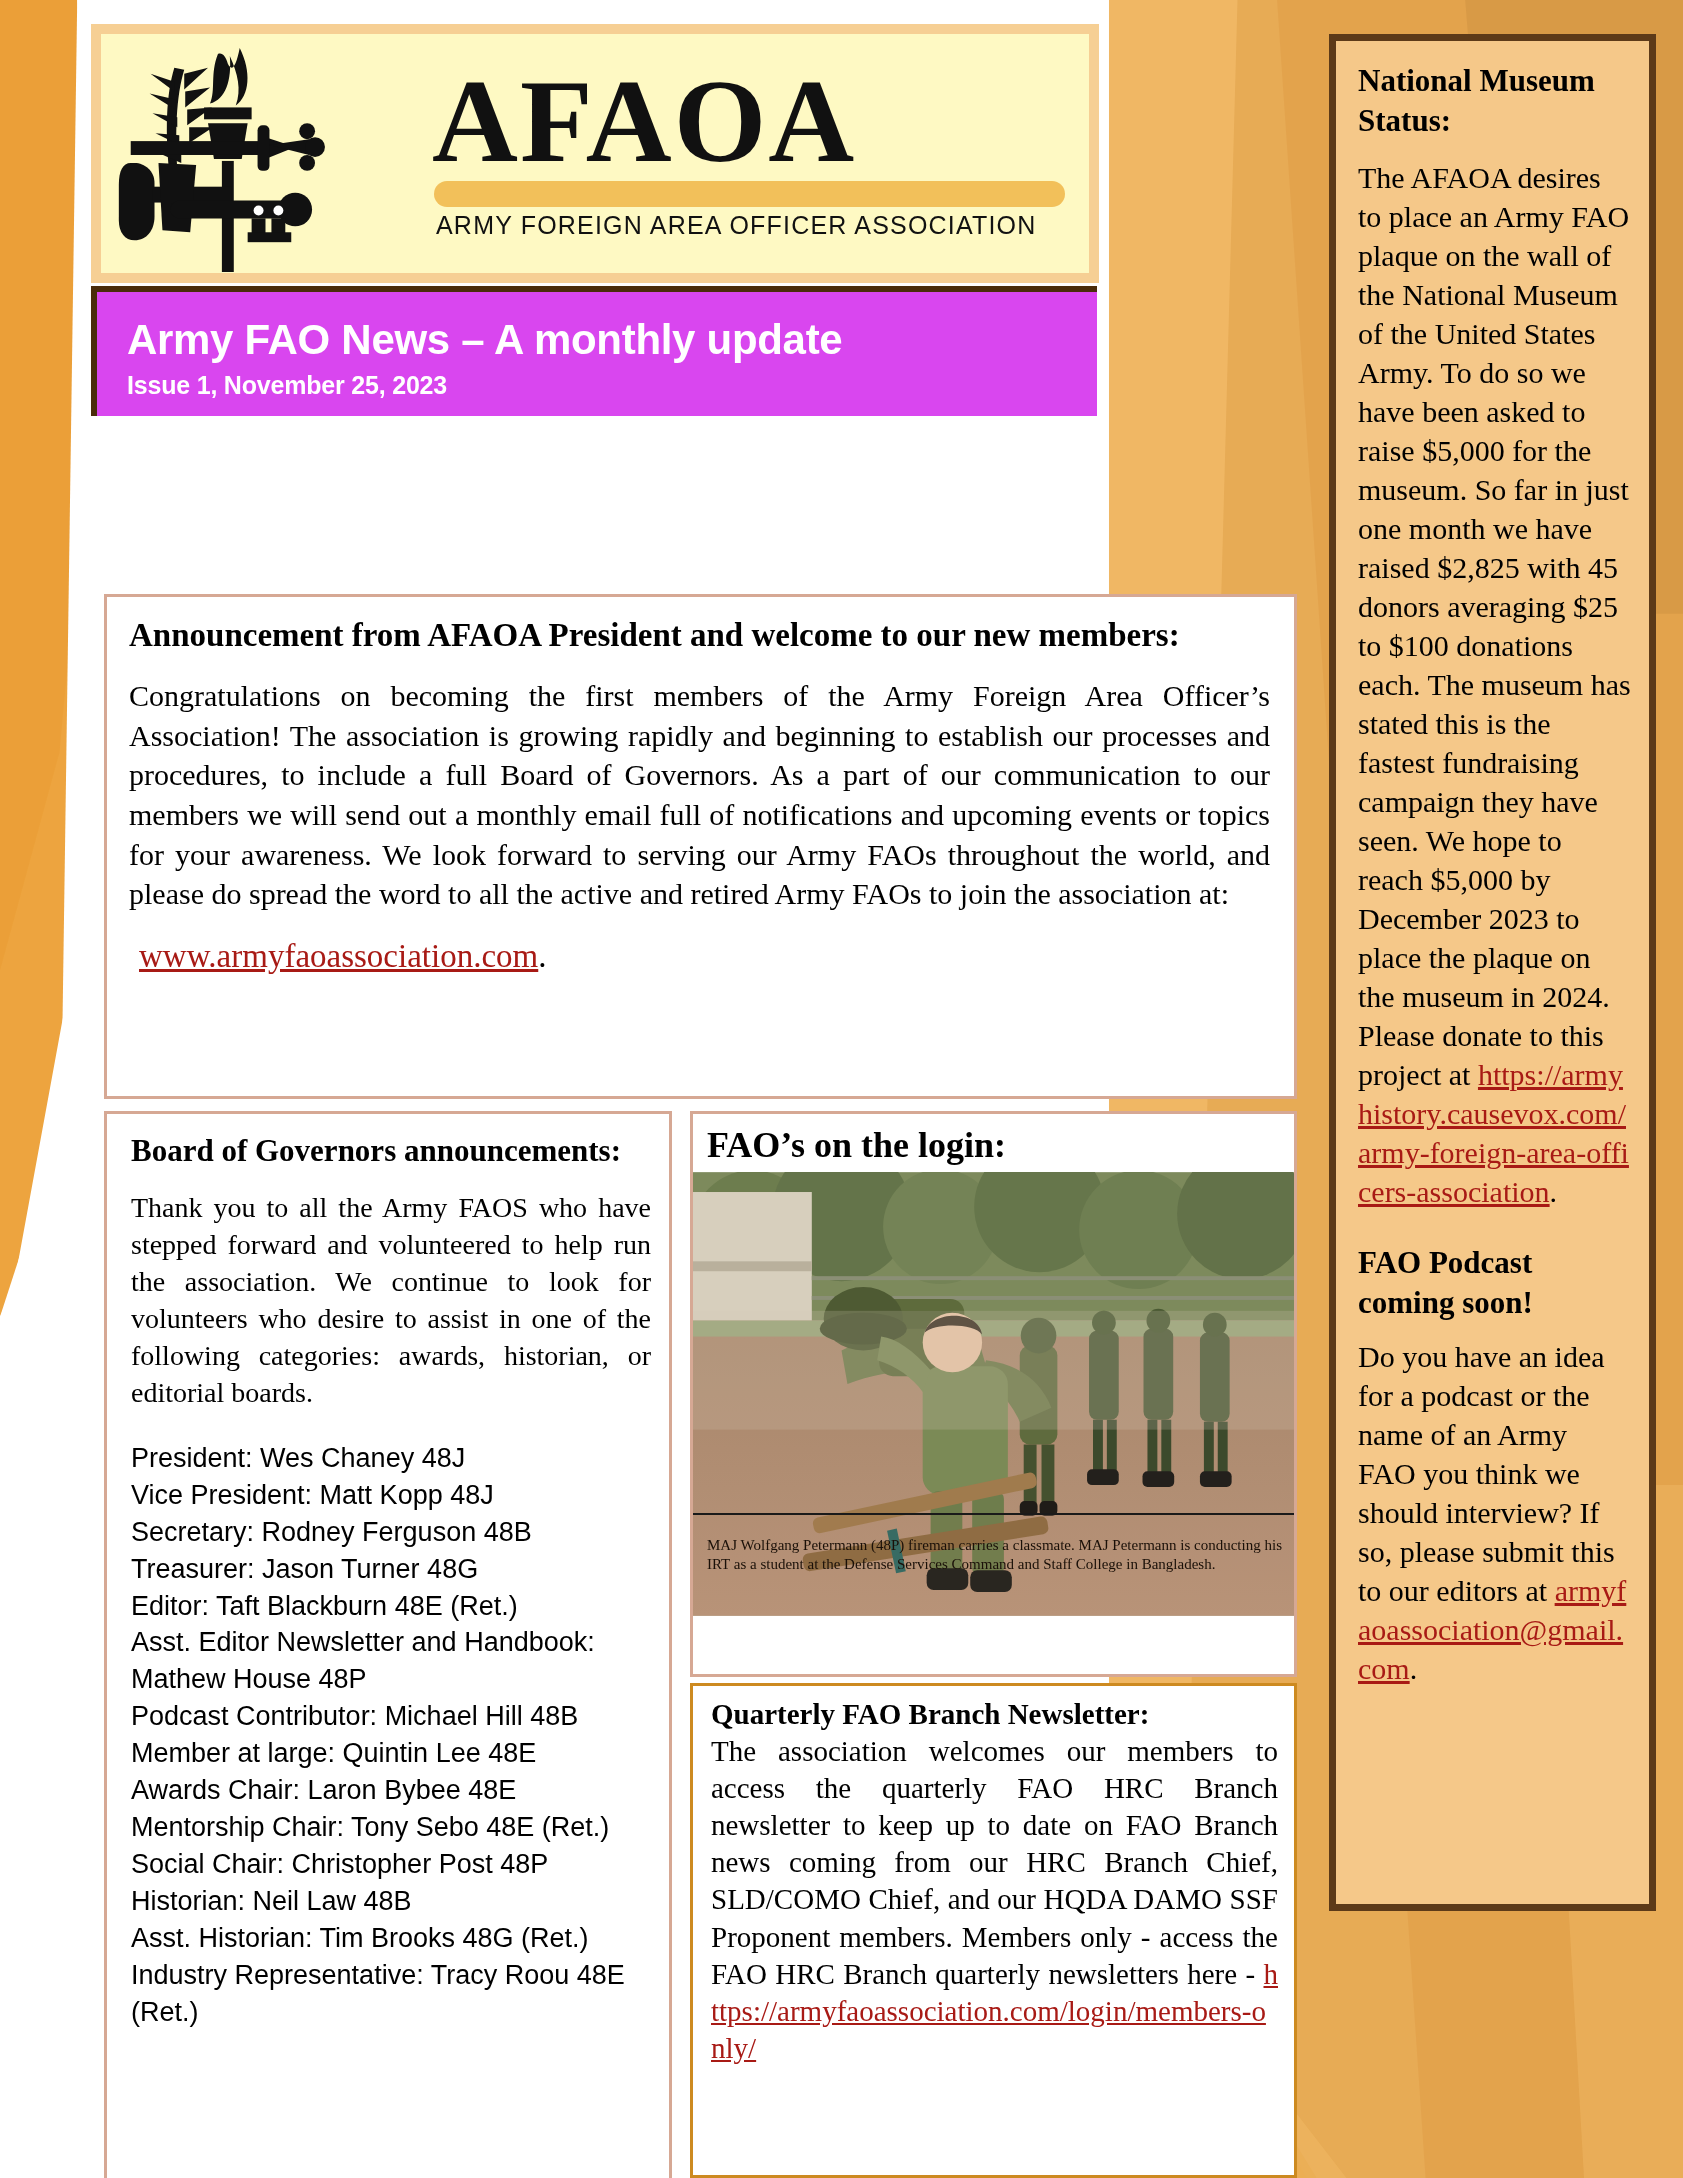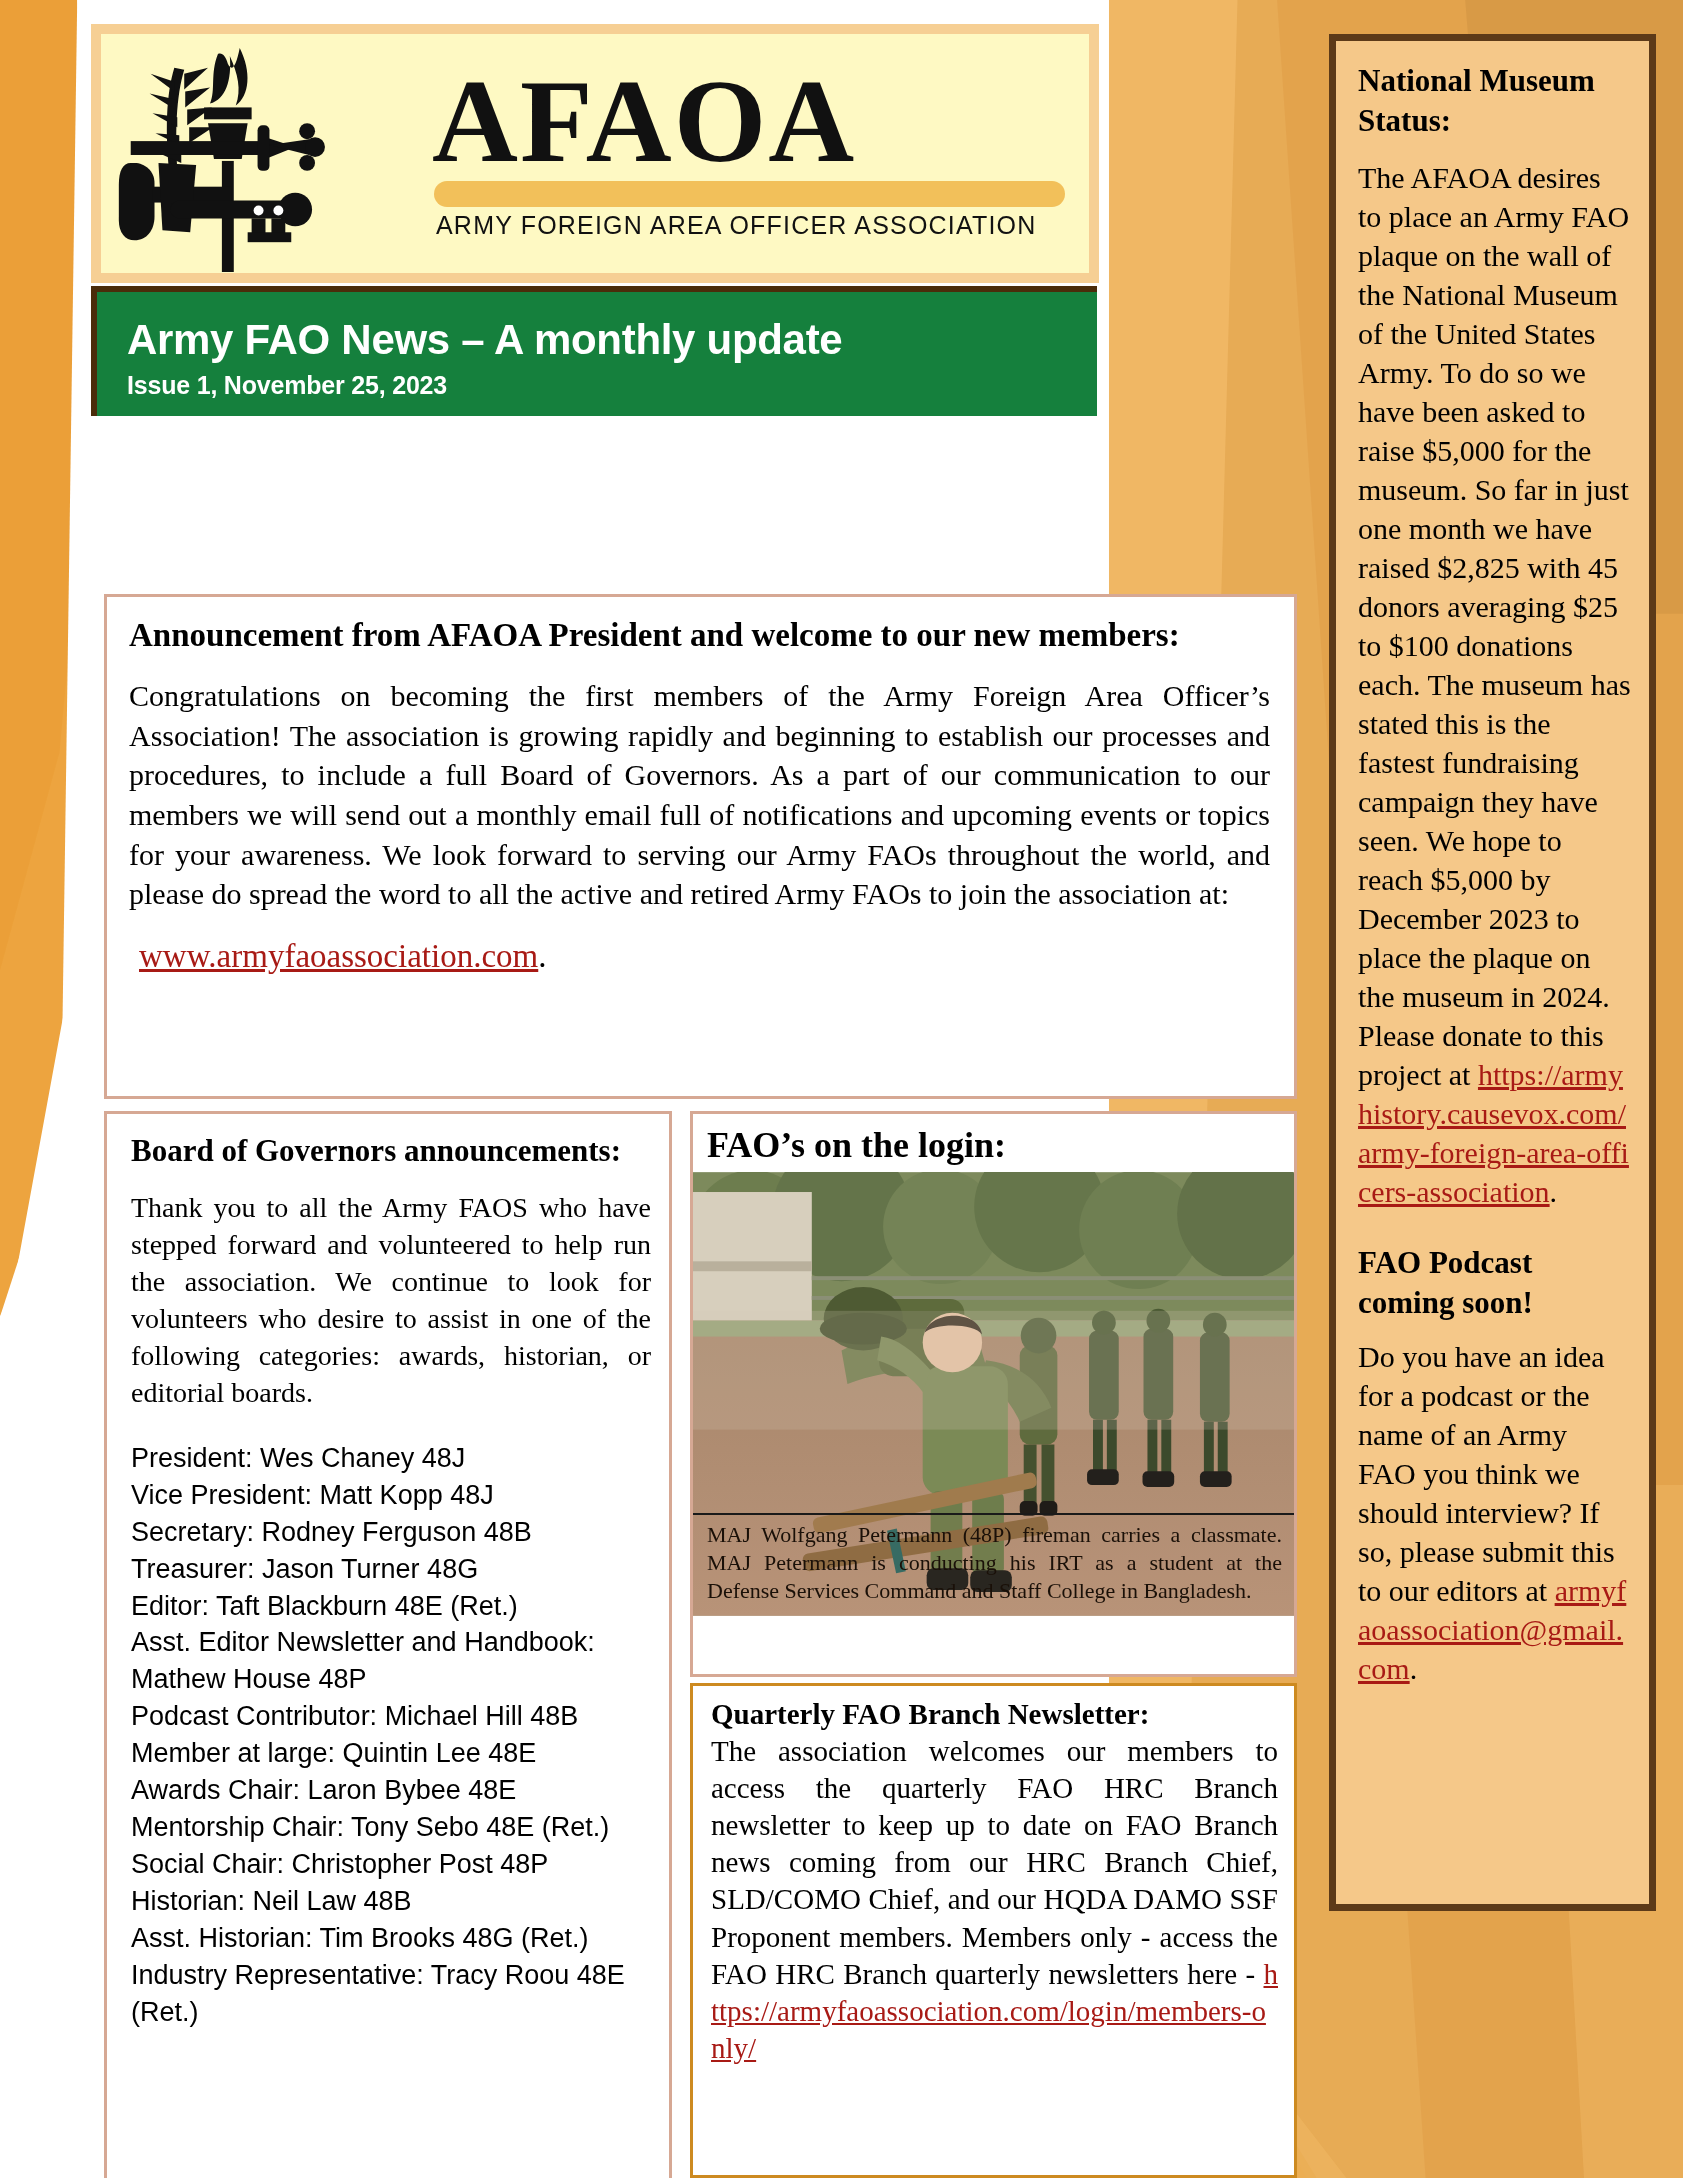--- a/index.html
+++ b/index.html
@@ -69,21 +69,21 @@
     color: #111111;
     margin-left: 8px;
     white-space: nowrap;
   }
 
   
   .title-bar {
     position: absolute;
     left: 91px; top: 286px;
     width: 1006px; height: 130px;
-    background: #15803d;
+    background: #d946ef;
     border-top: 6px solid #4a2c0a;
     border-left: 6px solid #4a2c0a;
     box-sizing: border-box;
     padding: 26px 0 0 30px;
     color: #ffffff;
   }
   .title-main {
     font-family: "Liberation Sans", sans-serif;
     font-weight: 700;
     font-size: 42px;
@@ -196,23 +196,23 @@
     height: 444px;
     overflow: hidden;
   }
   .photo svg { display: block; }
   .photo-caption {
     position: absolute;
     left: 0; right: 0; bottom: 0;
     height: 103px;
     border-top: 2px solid #1a1a1a;
     box-sizing: border-box;
-    padding: 6px 12px 0 14px;
-    font-family: "Liberation Serif", serif;
-    font-size: 22px;
+    padding: 21px 12px 0 14px;
+    font-family: "Liberation Serif", serif;
+    font-size: 15px;
     line-height: 1.28;
     color: #1a1008;
     text-align: justify;
     text-align-last: left;
     background: rgba(190,140,110,0.06);
   }
 
   
   .quarterly-box {
     position: absolute;

